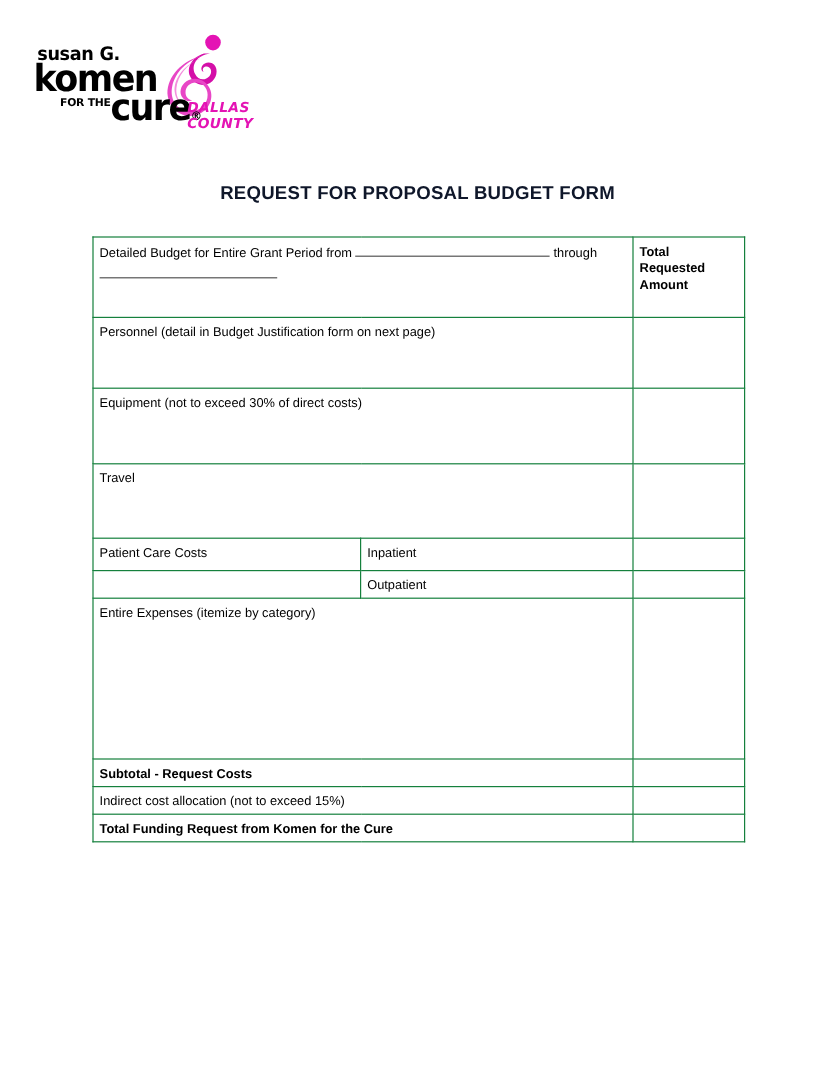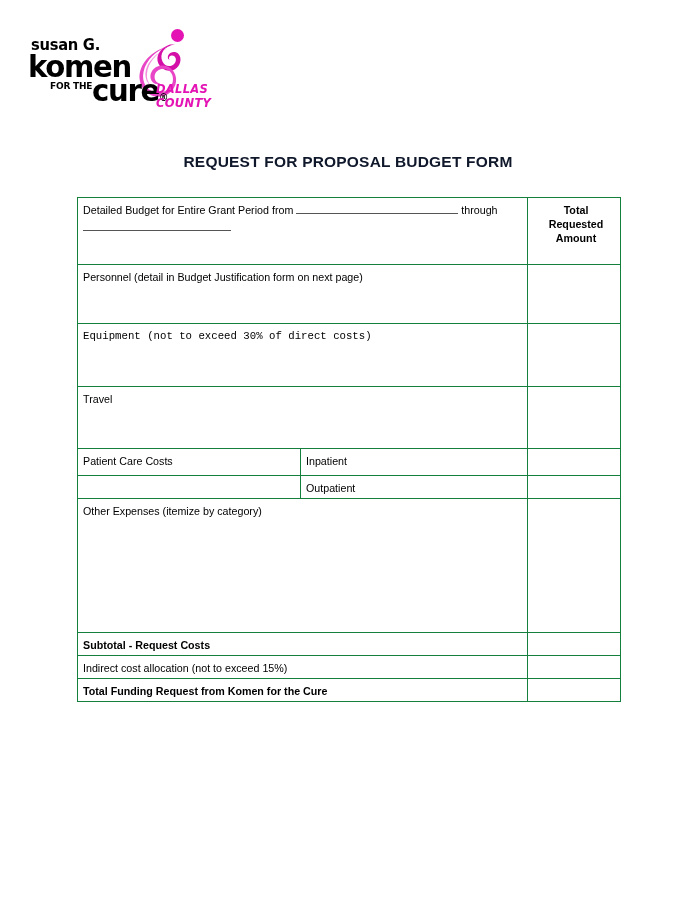--- a/index.html
+++ b/index.html
@@ -132,21 +132,21 @@
     padding: 6px 1px 2px 5px;
     vertical-align: top;
     line-height: 1.3;
   }
   .col-desc  { width: 223px; }
   .col-sub   { width: 227px; }
   .col-amt   { width: 93px; }
 
   .cell-amount { }
   .hdr-amount {
-    text-align: center;
+    text-align: left;
     font-weight: bold;
     vertical-align: middle;
     padding-top: 9px;
     line-height: 1.42;
   }
   .bold { font-weight: bold; }
   .blank-line {
     display: inline-block;
     border-bottom: 1px solid #555;
     height: 0.85em;
@@ -212,21 +212,21 @@
       </td>
     </tr>
 
     <tr>
       <td colspan="2" style="height:50px;margin-left:10px;">Personnel (detail in Budget Justification form on next page)</td>
       <td class="cell-amount"></td>
     </tr>
 
 
     <tr>
-      <td colspan="2" style="height:54px;font-family:Liberation Mono, monospace;">Equipment (not to exceed 30% of direct costs)</td>
+      <td colspan="2" style="height:54px;">Equipment (not to exceed 30% of direct costs)</td>
       <td class="cell-amount"></td>
     </tr>
 
     <tr>
       <td colspan="2" style="height:53px;">Travel</td>
       <td class="cell-amount"></td>
     </tr>
 
     <tr>
       <td style="height:18px;">Patient Care Costs</td>
@@ -234,21 +234,21 @@
       <td class="cell-amount"></td>
     </tr>
 
     <tr>
       <td style="height:13px;"></td>
       <td>Outpatient</td>
       <td class="cell-amount"></td>
     </tr>
 
     <tr>
-      <td colspan="2" style="height:125px;">Other Expenses (itemize by category)</td>
+      <td colspan="2" style="height:125px;">Entire Expenses (itemize by category)</td>
       <td class="cell-amount"></td>
     </tr>
 
     <tr>
       <td colspan="2" class="bold" style="height:13px;">Subtotal - Request Costs</td>
       <td class="cell-amount"></td>
     </tr>
 
     <tr>
       <td colspan="2" style="height:13px;">Indirect cost allocation (not to exceed 15%)</td>

